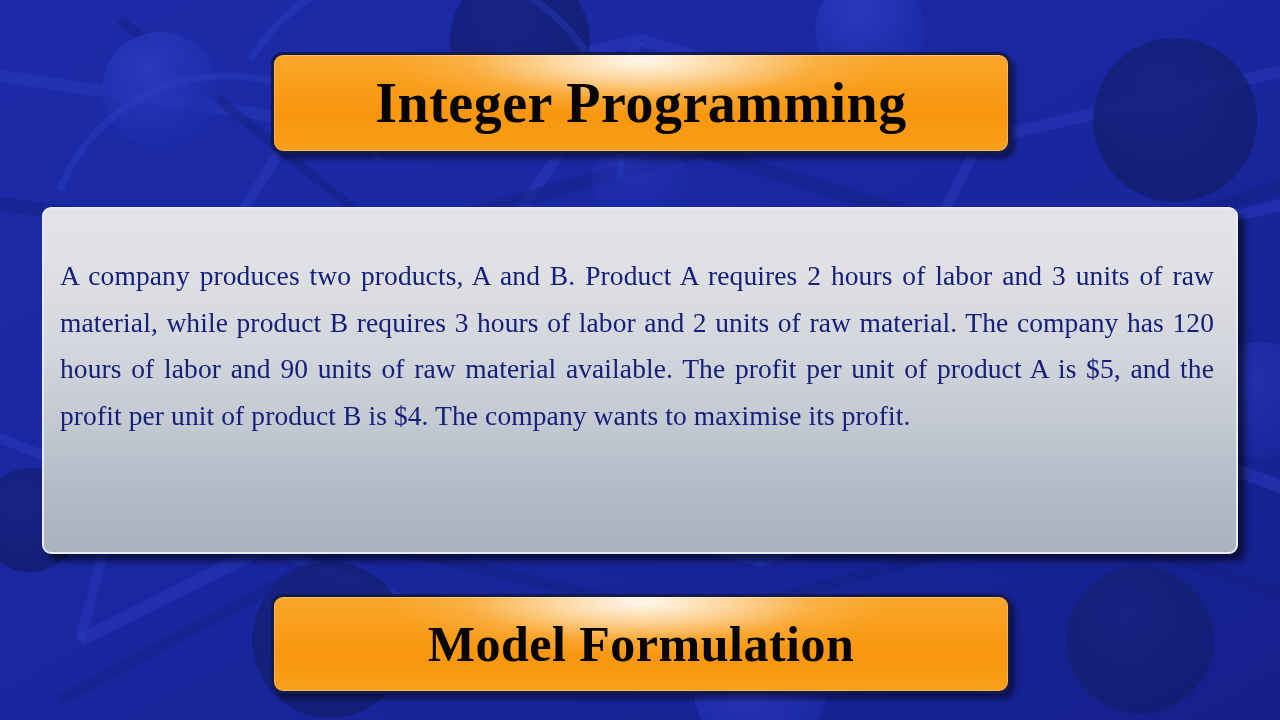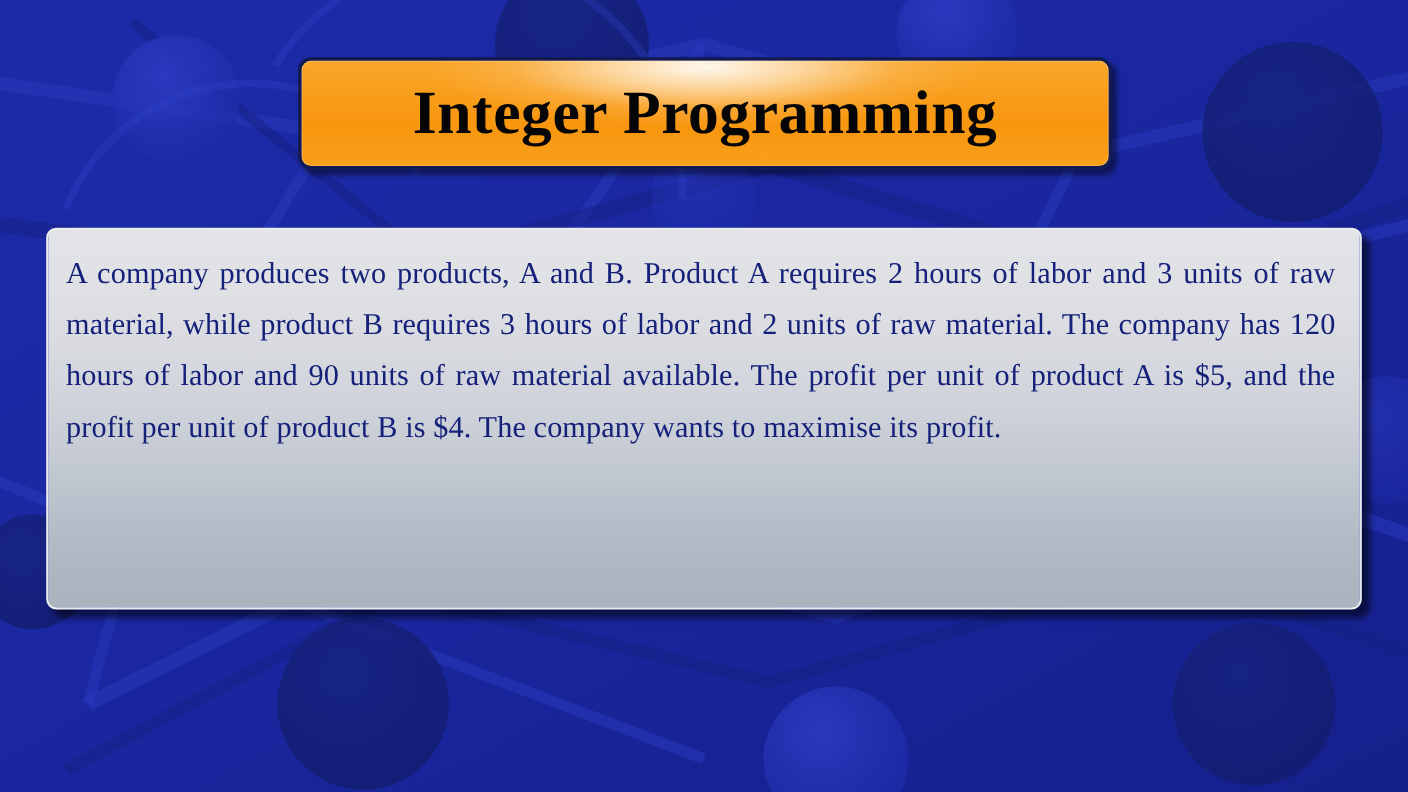--- a/index.html
+++ b/index.html
@@ -93,21 +93,21 @@
     border: 2px solid #e9ecef;
     border-radius: 9px;
     background: linear-gradient(180deg,
       #e3e4e7 0%,
       #dfe0e4 18%,
       #d2d5dc 42%,
       #c2c8d1 64%,
       #b3bac6 82%,
       #a9b2bd 100%);
     box-shadow: 7px 7px 6px rgba(0,0,0,0.55);
-    padding: 16px 22px 20px 16px;
+    padding: 44px 22px 20px 16px;
   }
 
   #paragraph-text {
     margin: 0;
     color: #14207a;
     font-family: "Liberation Serif", "DejaVu Serif", serif;
     font-size: 27.5px;
     line-height: 46.5px;
     text-align: justify;
     text-justify: inter-word;
@@ -188,14 +188,17 @@
   </svg>
 
   <div id="title-pill" class="pill">
     <span class="pill-label">Integer Programming</span>
   </div>
 
   <div id="content-panel">
     <p id="paragraph-text">A company produces two products, A and B. Product A requires 2 hours of labor and 3 units of raw material, while product B requires 3 hours of labor and 2 units of raw material. The company has 120 hours of labor and 90 units of raw material available. The profit per unit of product A is $5, and the profit per unit of product B is $4. The company wants to maximise its profit.</p>
   </div>
 
+  <div id="footer-pill" class="pill">
+    <span class="pill-label">Model Formulation</span>
+  </div>
 
 </div>
 
 </body></html>

